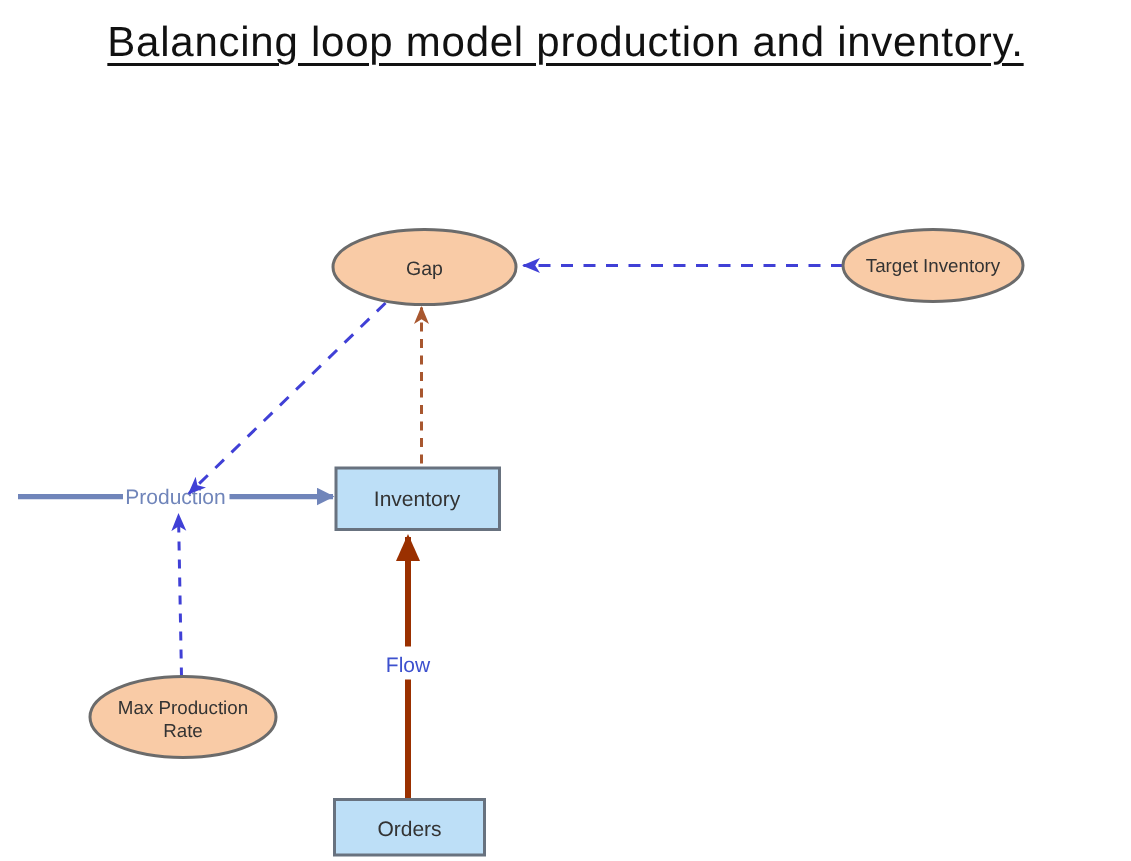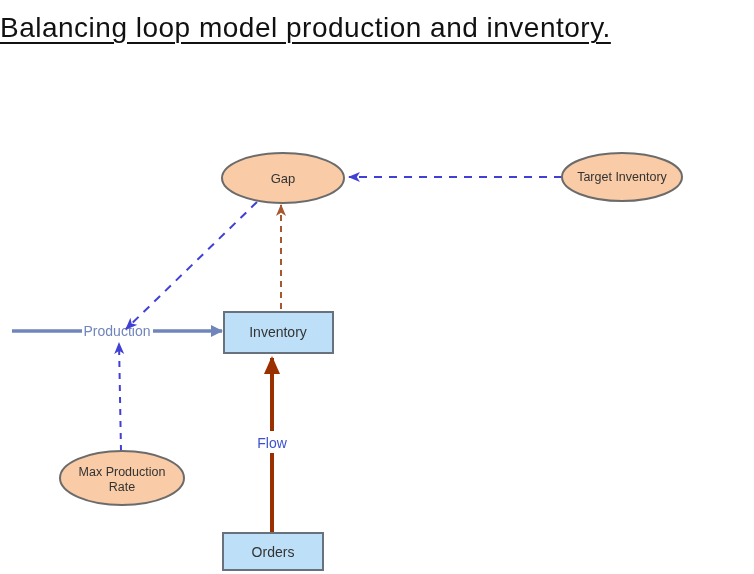--- a/index.html
+++ b/index.html
@@ -9,21 +9,21 @@
     height: 574px;
     background: #ffffff;
     overflow: hidden;
     font-family: "Liberation Sans", "DejaVu Sans", sans-serif;
   }
   .title {
     position: absolute;
     top: 12px;
     left: 0;
     width: 100%;
-    text-align: left;
+    text-align: center;
     font-size: 28px;
     font-weight: 500;
     letter-spacing: 0.5px;
     color: #111111;
     text-decoration: underline;
     text-decoration-thickness: 2px;
     text-underline-offset: 5px;
   }
   svg { position: absolute; top: 0; left: 0; }
   .node-label {

